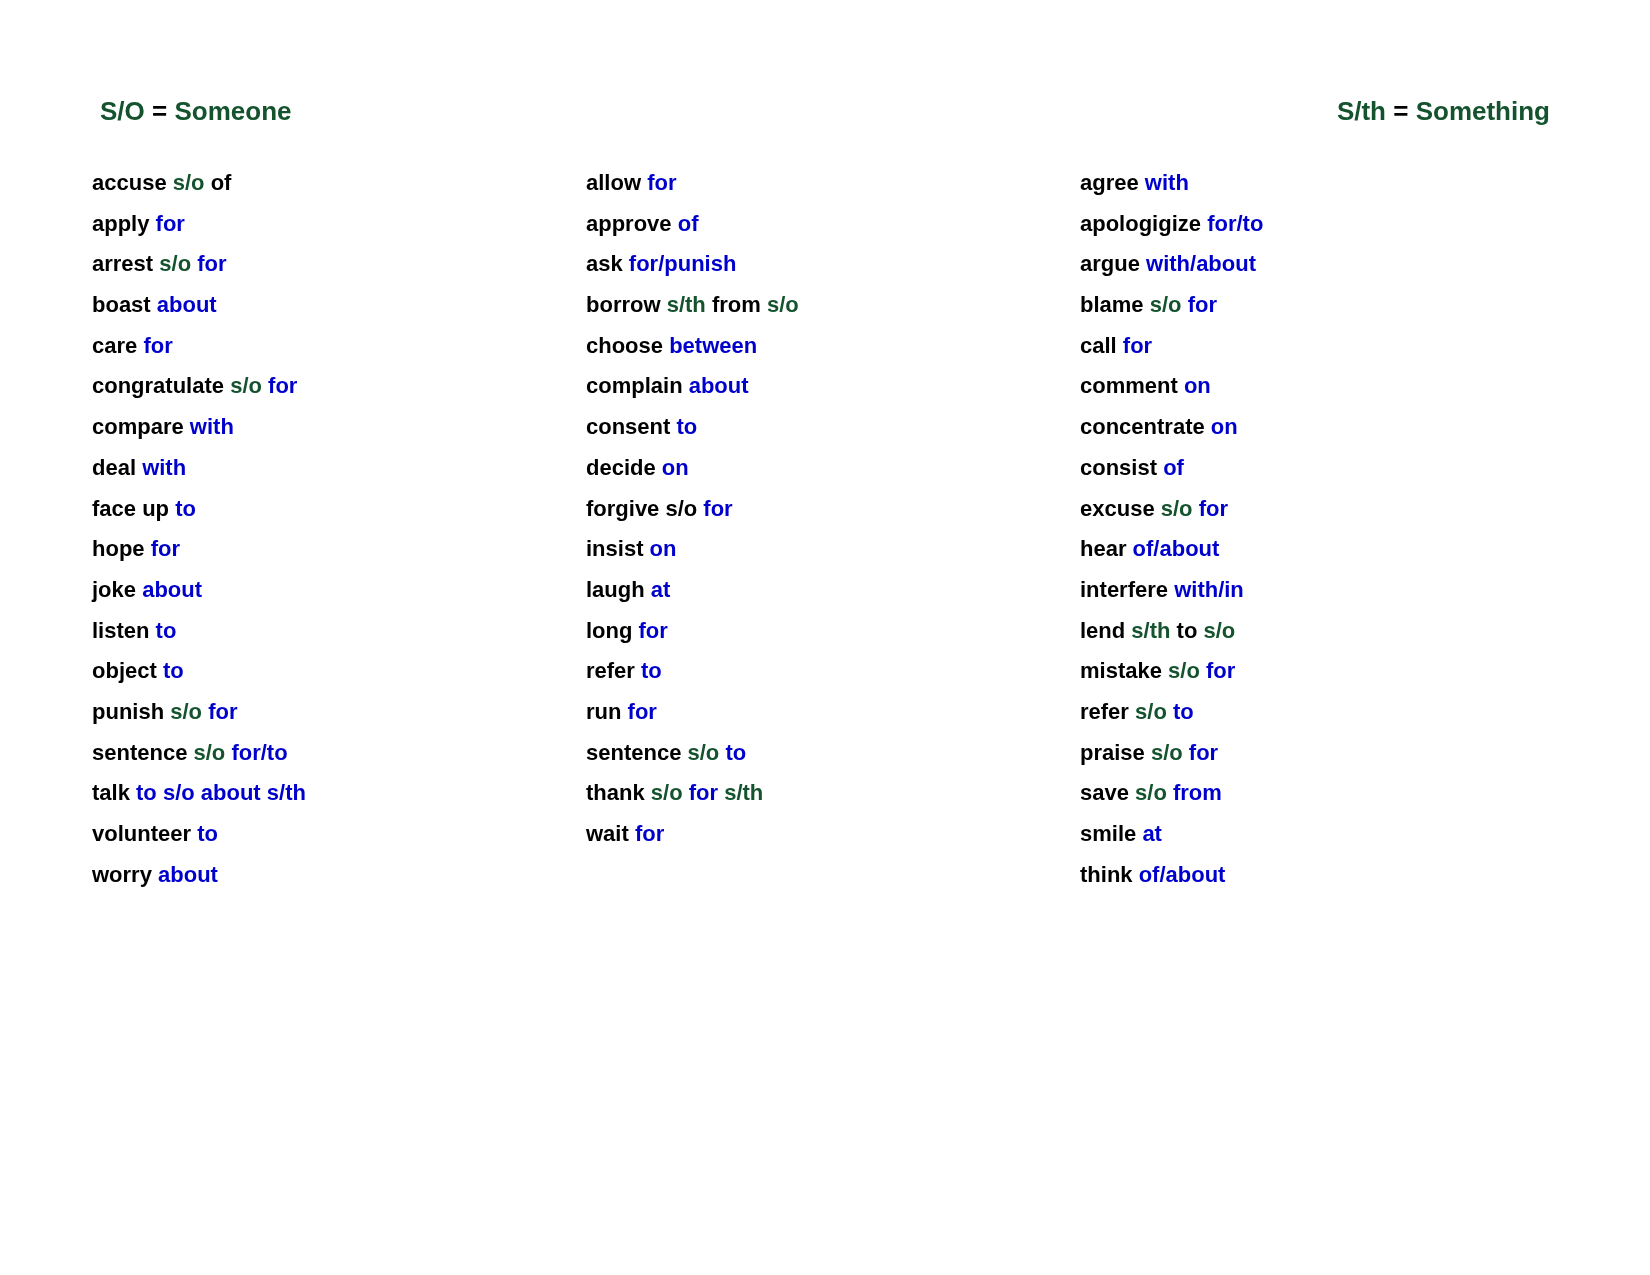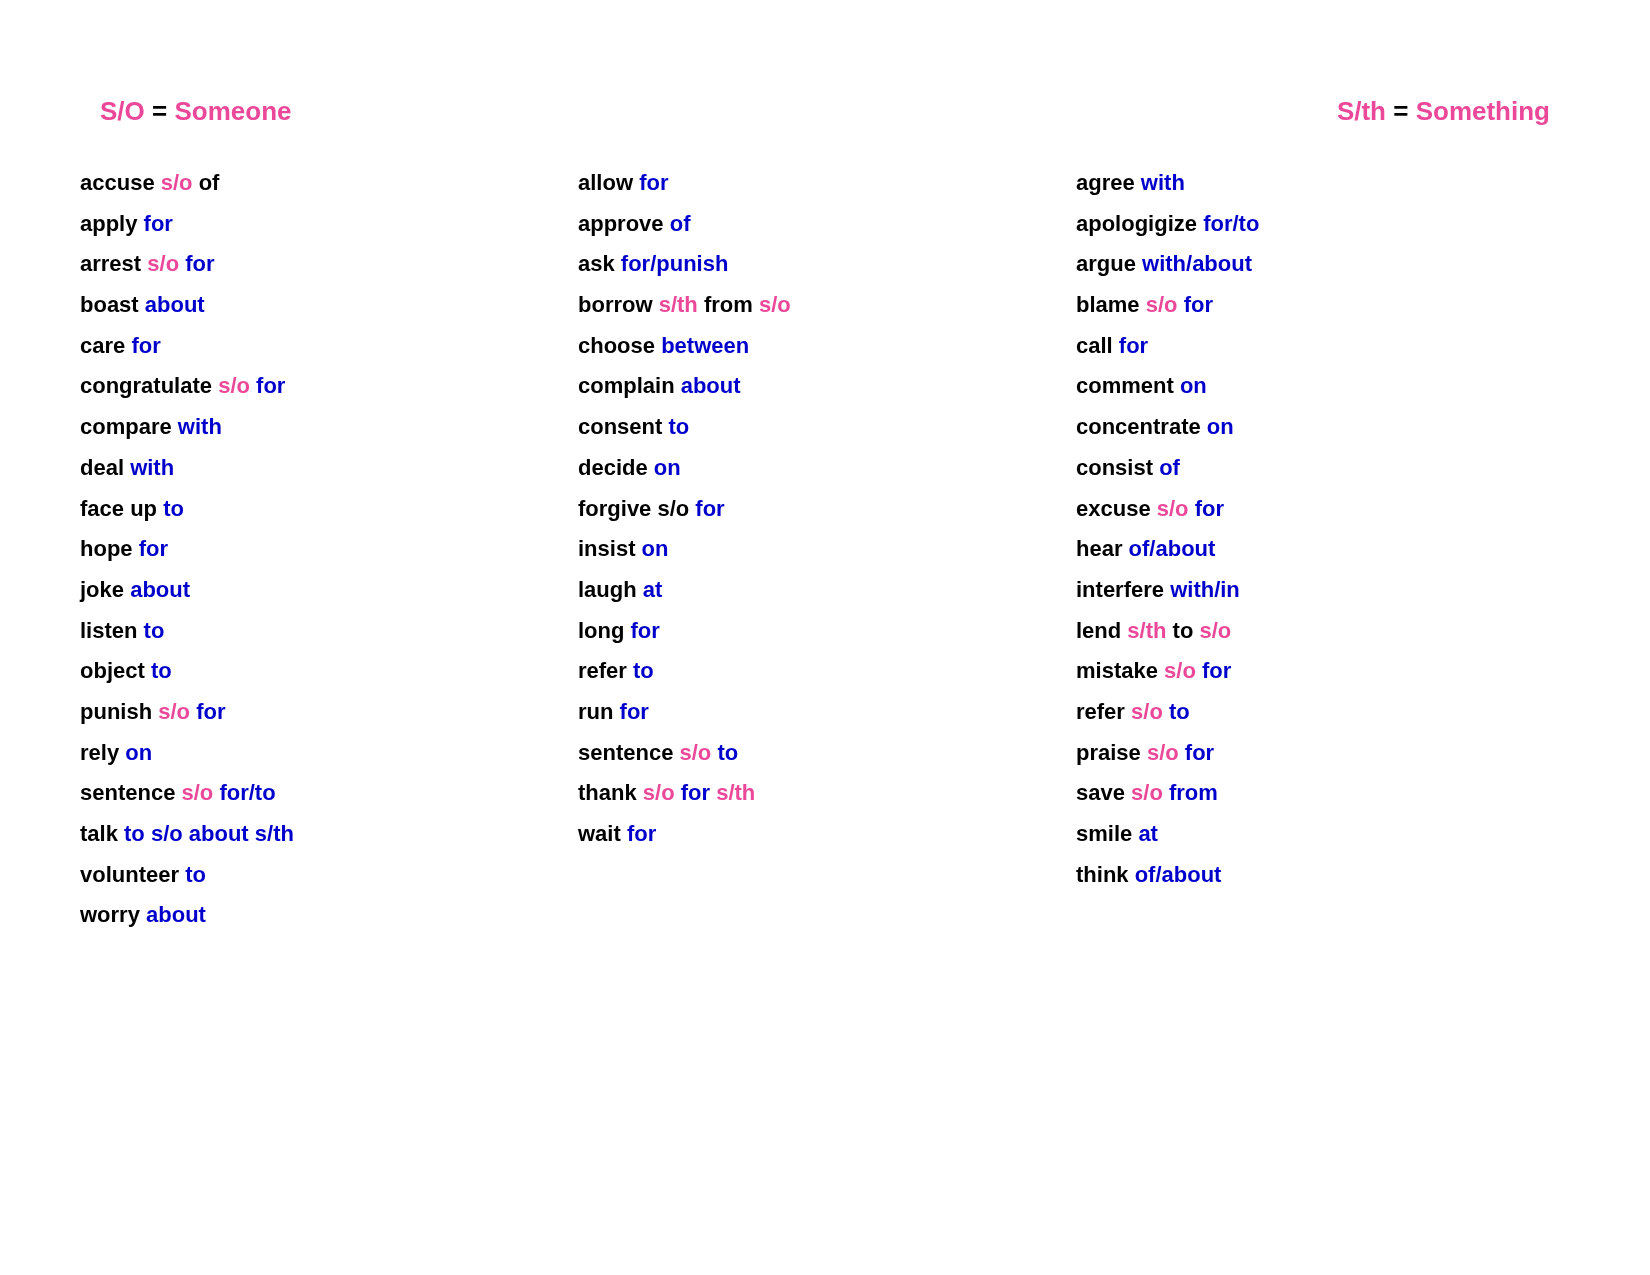--- a/index.html
+++ b/index.html
@@ -18,26 +18,27 @@
     .abbreviations {
       display: flex;
       justify-content: space-between;
       margin-bottom: 36px;
       padding: 0 20px;
     }
     .abbr-item {
       font-size: 26px;
       font-weight: bold;
     }
-    .red { color: #ec4899; }
+    .red { color: #14532d; }
     .blue { color: #0000cc; }
     .columns {
       display: flex;
       justify-content: flex-start;
       gap: 4px;
+      margin-left: 12px;
     }
     .col {
       flex: 1;
       line-height: 1.85;
     }
     .phrase {
       display: block;
       font-weight: bold;
     }
   </style>
@@ -71,21 +72,20 @@
     <span class="phrase">care <span class="blue">for</span></span>
     <span class="phrase">congratulate <span class="red">s/o</span> <span class="blue">for</span></span>
     <span class="phrase">compare <span class="blue">with</span></span>
     <span class="phrase">deal <span class="blue">with</span></span>
     <span class="phrase">face up <span class="blue">to</span></span>
     <span class="phrase">hope <span class="blue">for</span></span>
     <span class="phrase">joke <span class="blue">about</span></span>
     <span class="phrase">listen <span class="blue">to</span></span>
     <span class="phrase">object <span class="blue">to</span></span>
     <span class="phrase">punish <span class="red">s/o</span> <span class="blue">for</span></span>
-    <span class="phrase">rely <span class="blue">on</span></span>
     <span class="phrase">sentence <span class="red">s/o</span> <span class="blue">for/to</span></span>
     <span class="phrase">talk <span class="blue">to s/o about s/th</span></span>
     <span class="phrase">volunteer <span class="blue">to</span></span>
     <span class="phrase">worry <span class="blue">about</span></span>
   </div>
 
   <div class="col">
     <span class="phrase">allow <span class="blue">for</span></span>
     <span class="phrase">approve <span class="blue">of</span></span>
     <span class="phrase">ask <span class="blue">for/punish</span></span>

